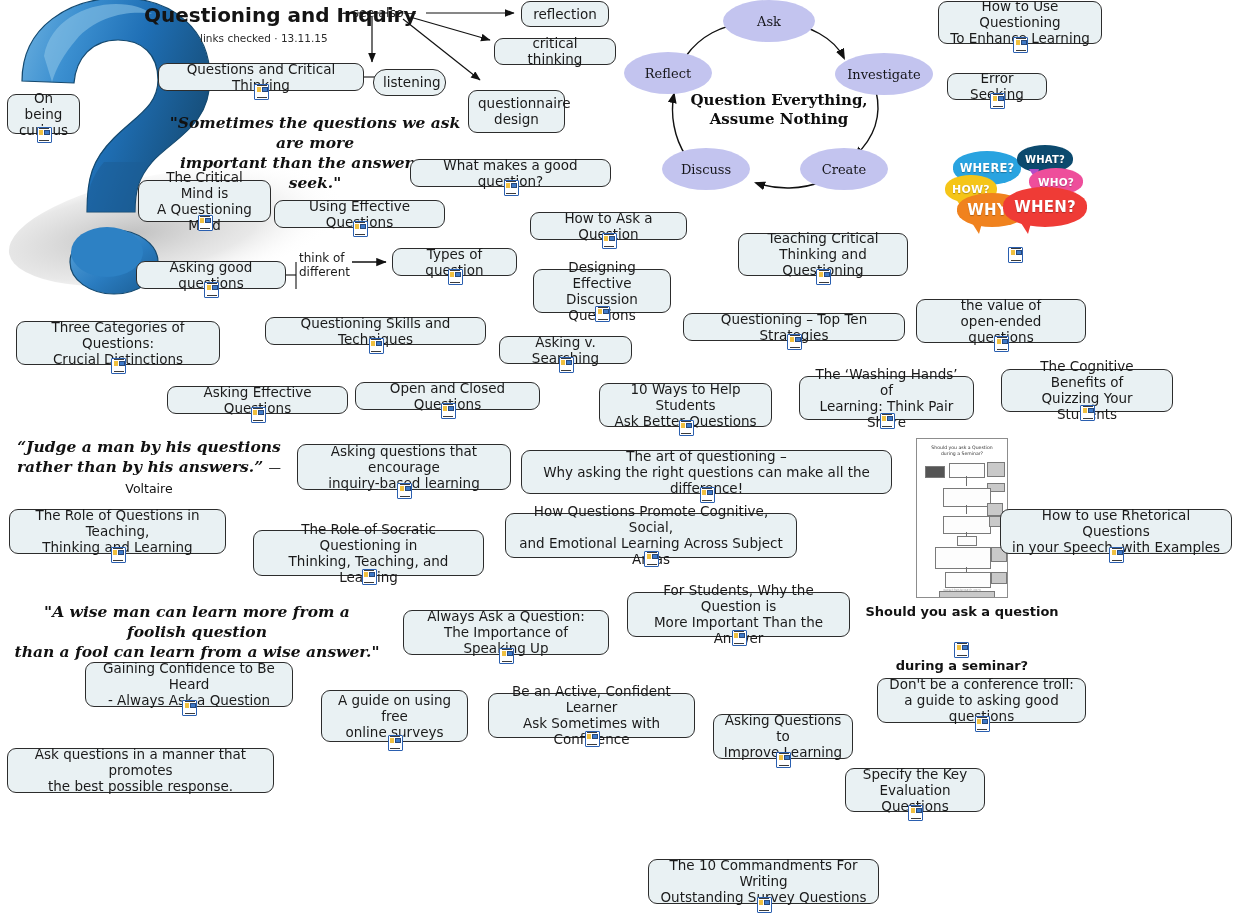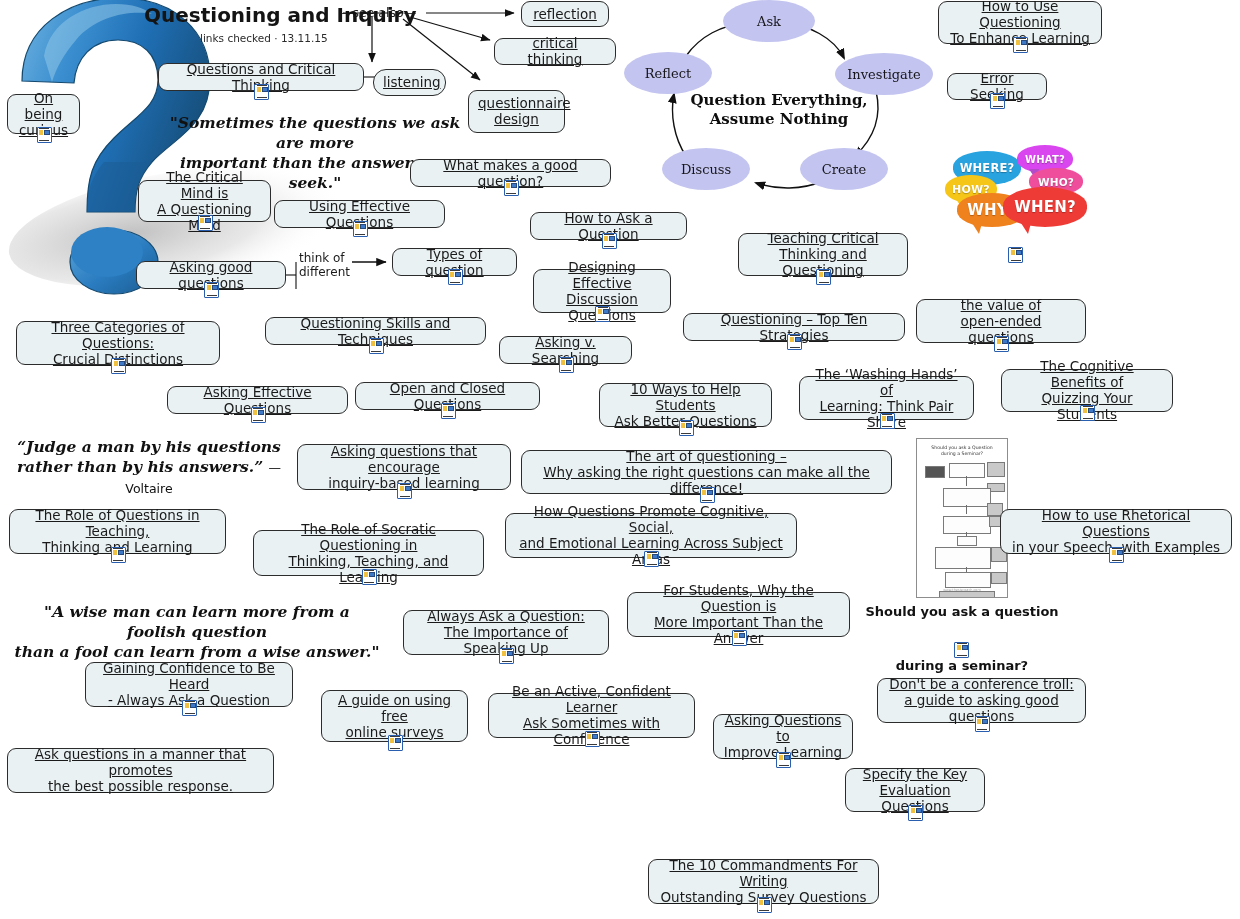--- a/index.html
+++ b/index.html
@@ -24,21 +24,21 @@
     color:#1a1a1a;
     font-size:13.5px;
     line-height:16px;
     text-align:center;
     padding:6px 9px 7px 9px;
     display:flex;
     align-items:center;
     justify-content:center;
     font-family:"DejaVu Sans", sans-serif;
   }
-  .node .txt{display:block;width:100%;text-decoration:underline;}
+  .node .txt{display:block;width:100%;}
 
   
   .docicon{
     position:absolute;
     width:15px;height:16px;
     left:50%;margin-left:-7px;
     bottom:-10px;
     background:#ffffff;
     border:1.5px solid #2a5fb0;
     border-radius:1px;
@@ -282,21 +282,21 @@
     <div class="ell" style="left:50px; top:152px;width:88px;height:42px;">Discuss</div>
     <div class="ell" style="left:12px; top:56px; width:88px;height:42px;">Reflect</div>
     <div class="cycle-core" style="left:62px;top:95px;width:210px;">Question Everything,
 Assume Nothing</div>
   </div>
 
   <div id="bubbles">
     <div class="bub" style="left:8px;top:6px;width:68px;height:34px;background:#29a3e0;color:#29a3e0;font-size:11.5px;">
         <span style="color: rgb(255, 255, 255);">WHERE?</span>
       </div>
-    <div class="bub" style="left:72px;top:0px;width:56px;height:28px;background:#d946ef;color:#b44bc8;font-size:10px;">
+    <div class="bub" style="left:72px;top:0px;width:56px;height:28px;background:#0c4a6e;color:#b44bc8;font-size:10px;">
         <span style="color: rgb(255, 255, 255);">WHAT?</span>
       </div>
     <div class="bub" style="left:84px;top:23px;width:54px;height:27px;background:#ee4e9b;color:#ee4e9b;font-size:10.5px;">
         <span style="color: rgb(255, 255, 255);">WHO?</span>
       </div>
     <div class="bub" style="left:0px;top:30px;width:52px;height:28px;background:#f5c518;color:#f5c518;font-size:11px;">
         <span style="color: rgb(255, 255, 255);">HOW?</span>
       </div>
     <div class="bub" style="left:12px;top:48px;width:70px;height:34px;background:#f0821e;color:#f0821e;font-size:15px;">
         <span style="color: rgb(255, 255, 255);">WHY?</span>

